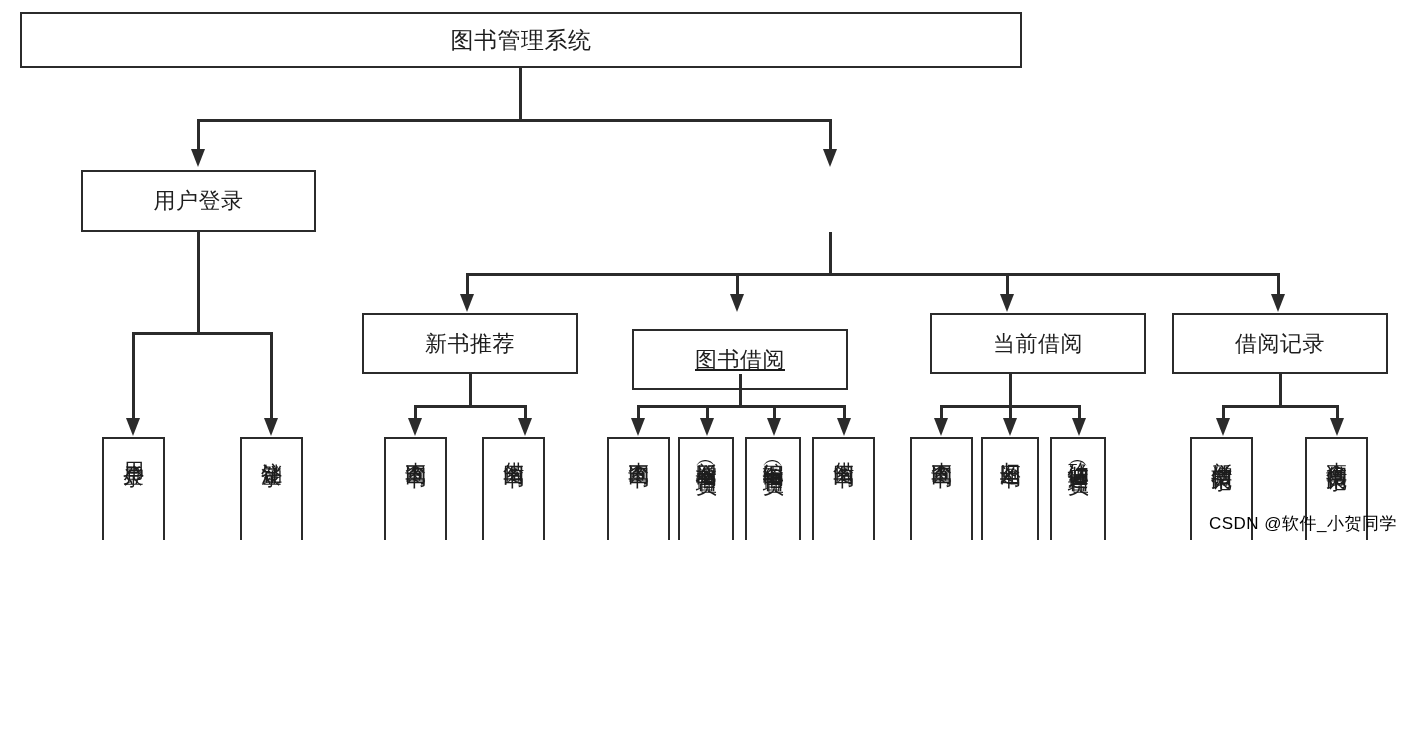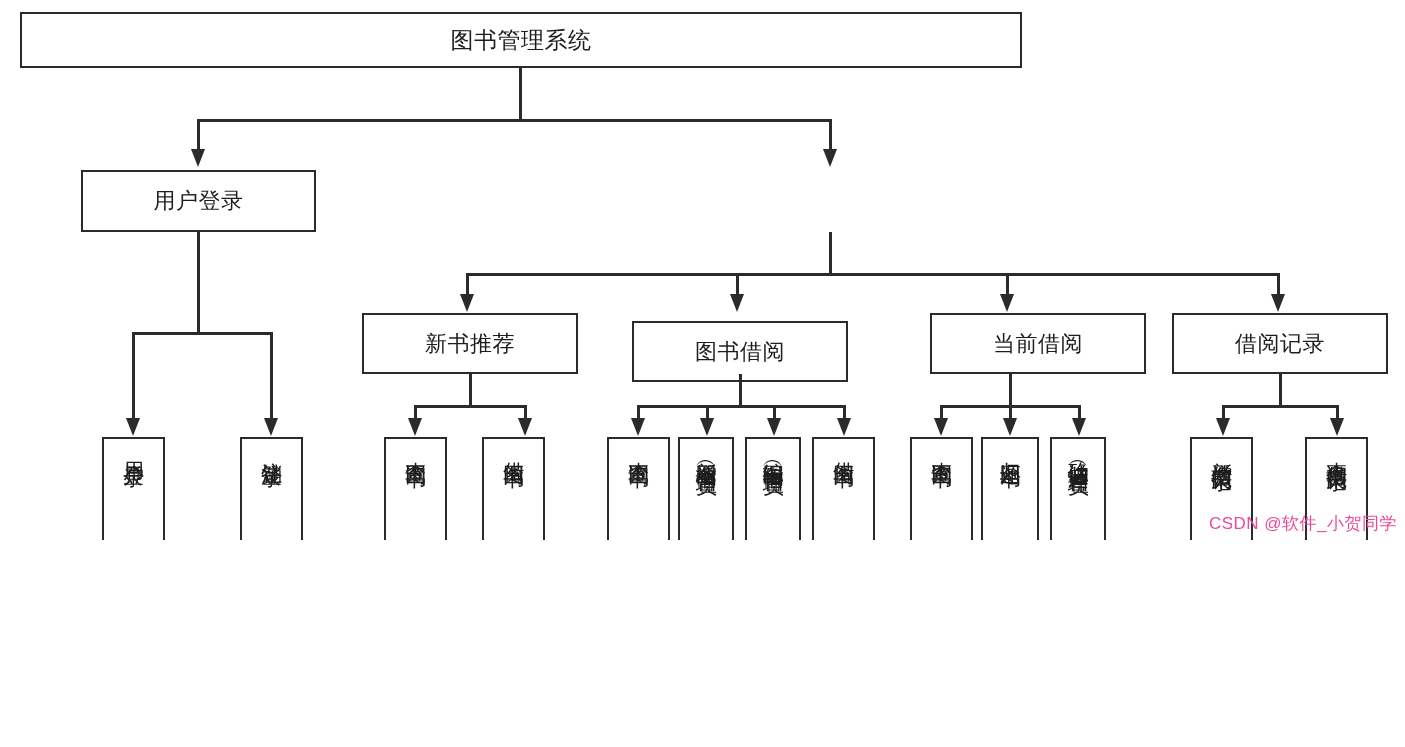--- a/index.html
+++ b/index.html
@@ -74,21 +74,21 @@
     border-right: 7px solid transparent;
     border-top: 18px solid #2b2b2b;
   }
 
   
   #watermark {
     position: absolute;
     right: 8px;
     bottom: 5px;
     font-size: 17px;
-    color: #ec4899;
+    color: #000000;
     letter-spacing: 0.5px;
     white-space: nowrap;
     user-select: none;
   }
 </style>
 </head>
 <body>
 
 <div id="canvas">
 
@@ -125,21 +125,21 @@
   <div class="seg-v" style="left:736px; top:273px; height:22px;"></div>
   <div class="arrow" style="left:730px; top:294px;"></div>
   <div class="seg-v" style="left:1006px; top:273px; height:22px;"></div>
   <div class="arrow" style="left:1000px; top:294px;"></div>
   <div class="seg-v" style="left:1277px; top:273px; height:22px;"></div>
   <div class="arrow" style="left:1271px; top:294px;"></div>
 
   <div class="node" style="left:362px; top:313px; width:216px; height:61px;">
     <span class="label">新书推荐</span>
   </div>
-  <div class="node" style="left:632px; top:321px; width:216px; height:61px;">
+  <div class="node" style="left:632px; top:329px; width:216px; height:61px;text-decoration:underline;">
     <span class="label">图书借阅</span>
   </div>
   <div class="node" style="left:902px; top:313px; width:216px; height:61px;margin-left:28px;">
     <span class="label">当前借阅</span>
   </div>
   <div class="node" style="left:1172px; top:313px; width:216px; height:61px;">
     <span class="label">借阅记录</span>
   </div>
 
   <div class="seg-v" style="left:469px; top:374px; height:31px;"></div>

